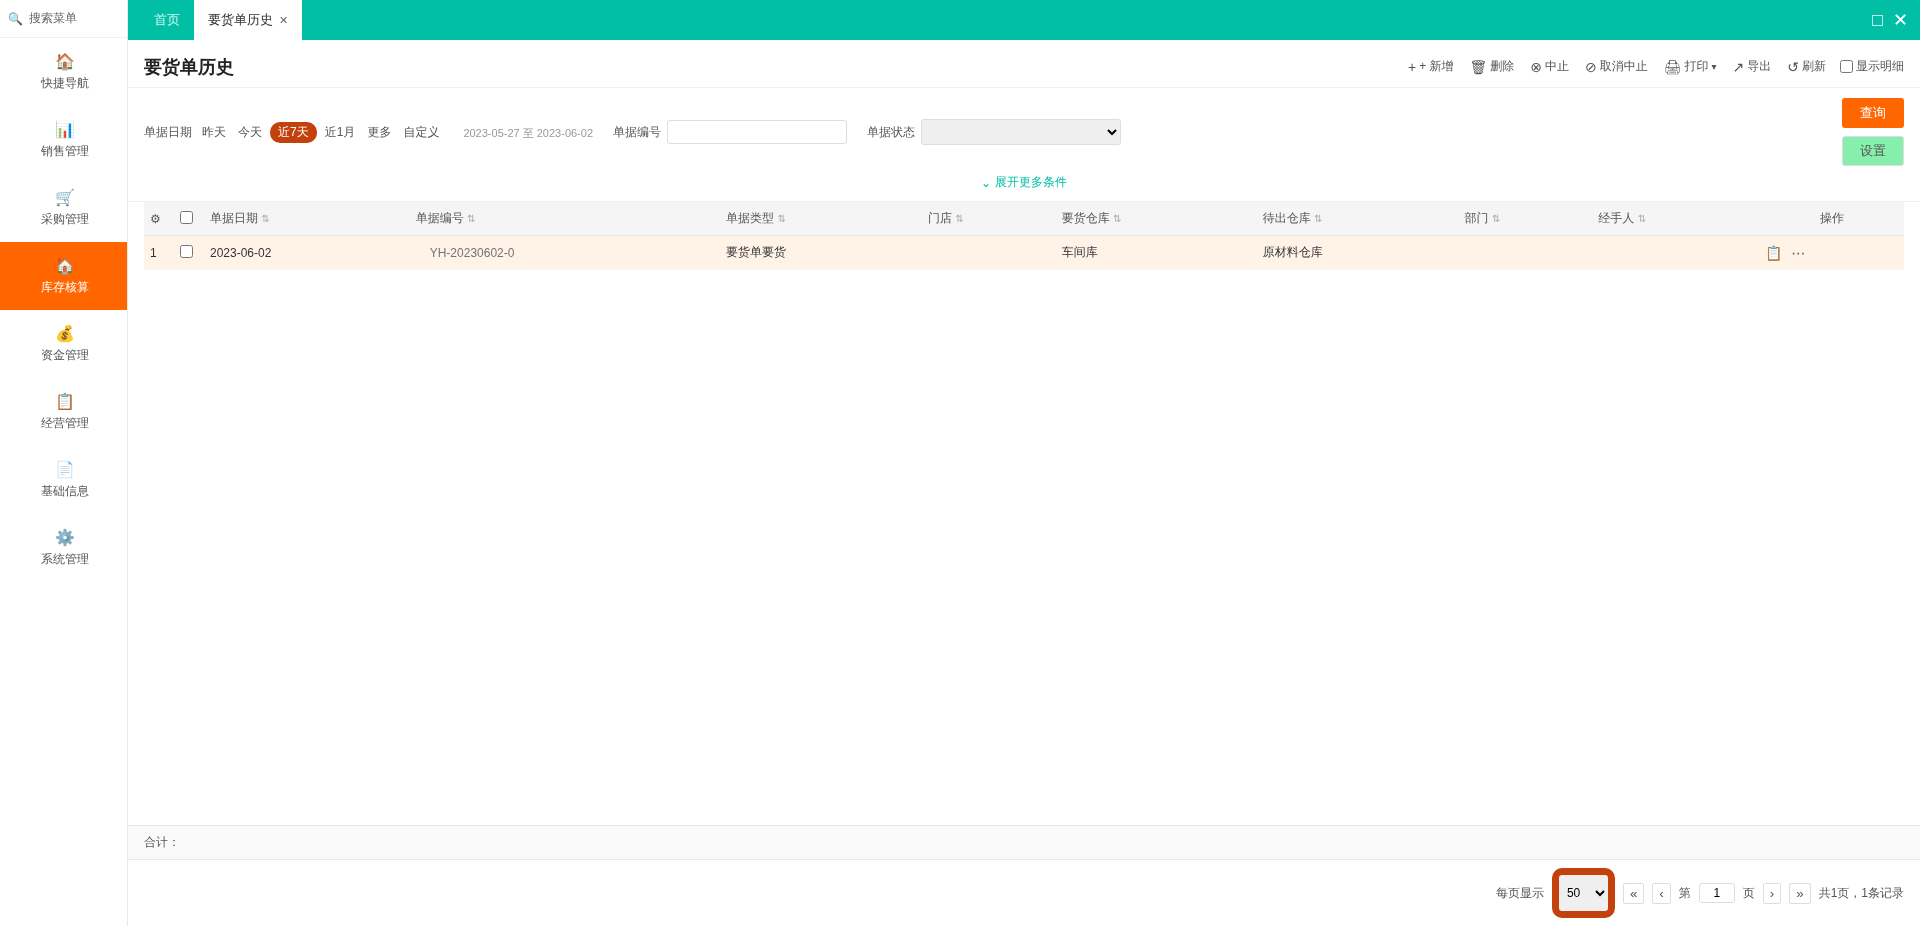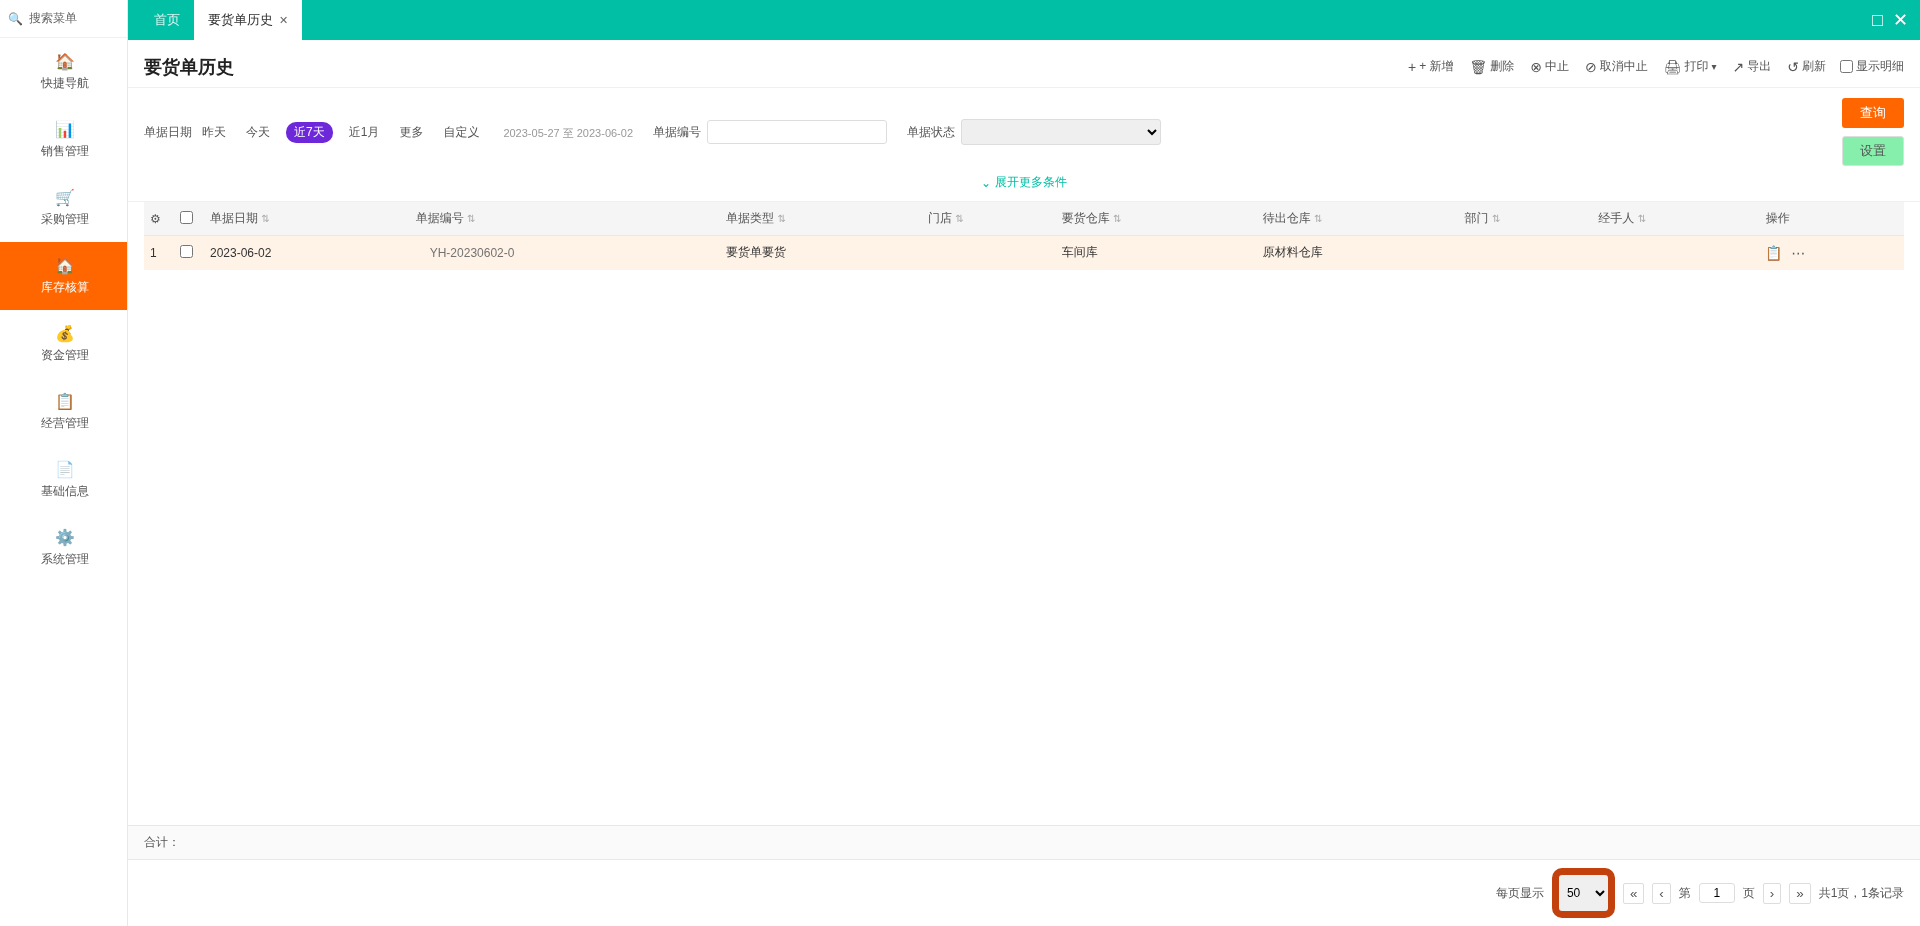--- a/index.html
+++ b/index.html
@@ -38,21 +38,21 @@
     .btn-secondary { background: #86efac; color: #555; border: 1px solid #ddd; padding: 5px 16px; border-radius: 3px; cursor: pointer; font-size: 13px; }
     .display-detail { display: flex; align-items: center; gap: 3px; font-size: 12px; color: #555; cursor: pointer; }
     .display-detail input[type=checkbox] { cursor: pointer; }
     
     
     .filter-area { padding: 10px 16px; border-bottom: 1px solid #f0f0f0; }
     .filter-row { display: flex; align-items: center; gap: 20px; flex-wrap: wrap; }
     .filter-group { display: flex; align-items: center; gap: 6px; }
     .filter-label { font-size: 12px; color: #555; white-space: nowrap; }
     .date-btn { font-size: 12px; color: #555; cursor: pointer; padding: 2px 4px; }
-    .date-btn.active { background: #6d28d9; color: #fff; border-radius: 10px; padding: 2px 8px; }
+    .date-btn.active { background: #c2410c; color: #fff; border-radius: 10px; padding: 2px 8px; }
     .date-range { font-size: 11px; color: #999; margin-top: 2px; }
     .filter-input { border: 1px solid #ddd; border-radius: 3px; padding: 4px 8px; font-size: 12px; width: 180px; outline: none; }
     .filter-select { border: 1px solid #ddd; border-radius: 3px; padding: 4px 8px; font-size: 12px; width: 200px; outline: none; }
     .expand-more { display: flex; align-items: center; justify-content: center; gap: 4px; color: #00bfa5; font-size: 12px; cursor: pointer; margin-top: 8px; }
     
     
     .table-area { flex: 1; overflow: auto; padding: 0 16px; }
     table { width: 100%; border-collapse: collapse; font-size: 12px; }
     thead tr { background: #f5f5f5; }
     thead th { padding: 8px 6px; text-align: left; color: #555; font-weight: normal; border-bottom: 1px solid #e8e8e8; white-space: nowrap; }
@@ -177,21 +177,21 @@
             <input type="checkbox" style="">
             <span>显示明细</span>
           </div>
         </div>
       </div>
 
       <div class="filter-area">
         <div class="filter-row">
           <div class="filter-group">
             <span class="filter-label">单据日期</span>
-            <div id="date-options-container" style="display:flex;gap:12px;align-items:flex-end;">
+            <div id="date-options-container" style="display:flex;gap:4px;align-items:flex-end;">
                 <span class="date-btn">昨天</span>
                 <span class="date-btn">今天</span>
                 <span class="date-btn active">近7天</span>
                 <span class="date-btn">近1月</span>
                 <span class="date-btn">更多</span>
                 <span class="date-btn">自定义</span>
               </div>
           </div>
           <div style="display:flex;flex-direction:column;">
             <span class="date-range">2023-05-27 至 2023-06-02</span>
@@ -252,21 +252,21 @@
                 <span class="sort-arrows"> ⇅</span>
               </th>
               <th>
                 <span>部门</span>
                 <span class="sort-arrows"> ⇅</span>
               </th>
               <th>
                 <span>经手人</span>
                 <span class="sort-arrows"> ⇅</span>
               </th>
-              <th style="text-align:left;">操作</th>
+              <th style="text-align:center;">操作</th>
             </tr>
           </thead>
           <tbody id="table-body">
               <tr class="highlighted">
     <td>1</td>
     <td><input type="checkbox" style=""></td>
     <td>2023-06-02</td>
     <td><a class="link-cell">YH-20230602-0</a></td>
     <td>要货单要货</td>
     <td></td>

